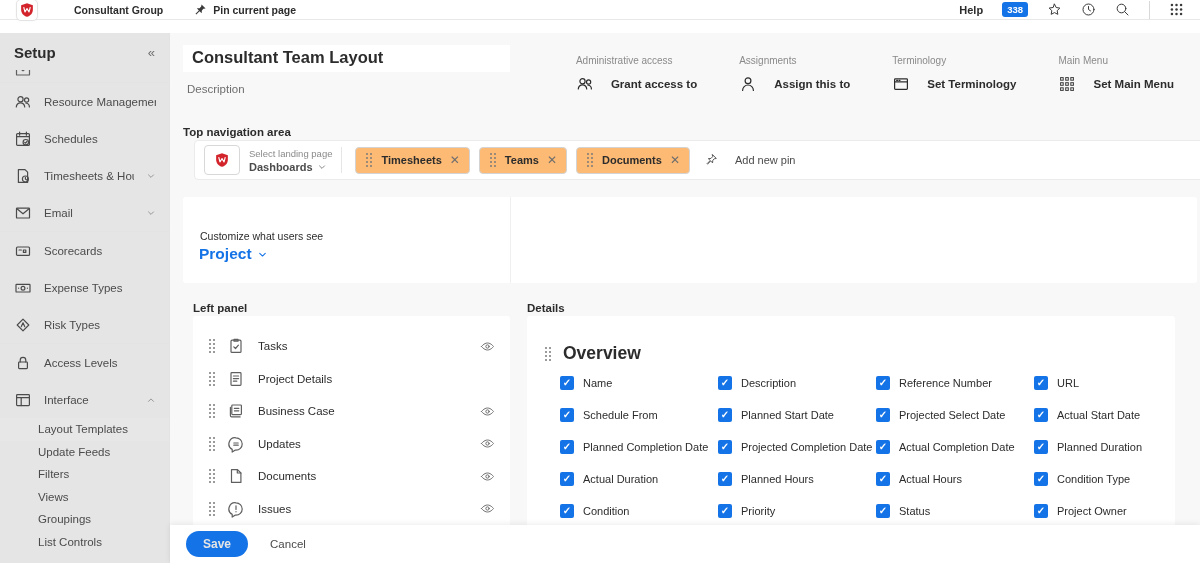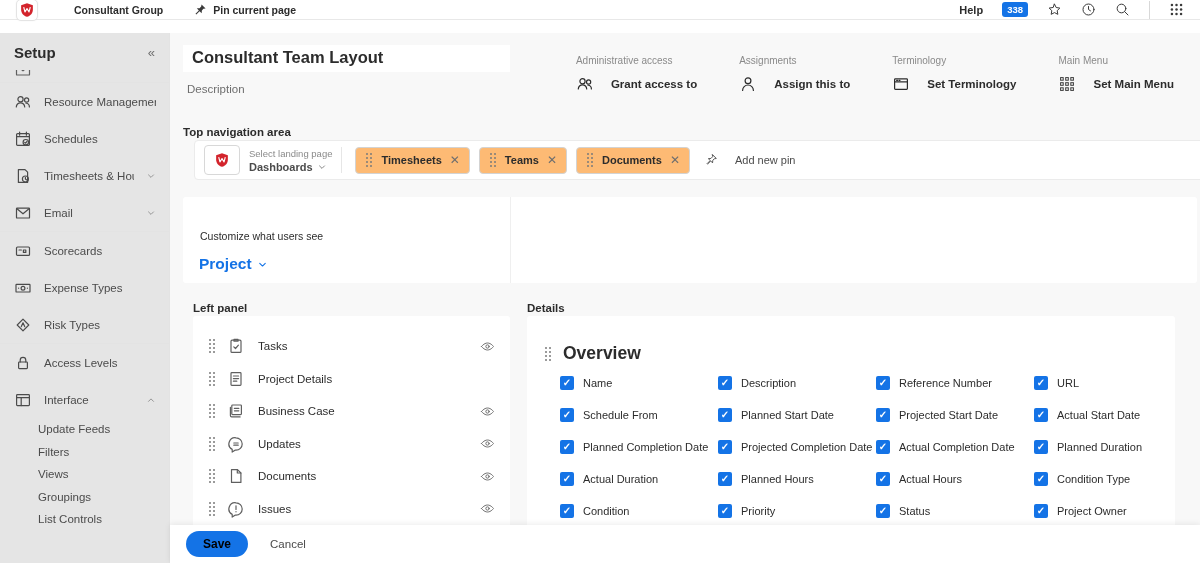--- a/index.html
+++ b/index.html
@@ -48,21 +48,21 @@
 .landing-value{font-size:11px;color:#4b4b4b;display:flex;align-items:center;gap:4px;font-weight:bold}
 .topnav-sep{width:1px;height:26px;background:#e6e6e6;margin:0 13px 0 9px}
 .chip{display:flex;align-items:center;gap:8px;border:1px solid #d3d3d3;border-radius:4px;height:27px;padding:0 9px;margin-right:9px;background:#fdba74;cursor:grab}
 .chip .lbl{font-size:11px;font-weight:bold;color:#2c2c2c}
 .chip .x{color:#6e6e6e;font-size:12px;cursor:pointer;line-height:1}
 .addpin{display:flex;align-items:center;gap:17px;font-size:11px;color:#4b4b4b;margin-left:5px;cursor:pointer}
 
 .customize-card{position:absolute;left:13px;top:164px;width:1014px;height:86px;background:#fff;border-radius:3px}
 .customize-divider{position:absolute;left:327px;top:0;bottom:0;width:1px;background:#efefef}
 .customize-label{position:absolute;left:17px;top:33px;font-size:10.5px;color:#2c2c2c}
-.customize-value{position:absolute;left:16px;top:58px;font-size:15.5px;font-weight:bold;color:#1473e6;display:flex;align-items:center;gap:5px;cursor:pointer}
+.customize-value{position:absolute;left:16px;top:48px;font-size:15.5px;font-weight:bold;color:#1473e6;display:flex;align-items:center;gap:5px;cursor:pointer}
 .customize-value .chev{color:#1473e6}
 
 .leftpanel-label{position:absolute;left:23px;top:269px}
 .leftpanel-card{position:absolute;left:23px;top:283px;width:317px;height:247px;background:#fff;border-radius:3px;padding-top:14px;overflow:hidden}
 .lp-row{display:flex;align-items:center;height:32.5px;padding:0 15px}
 .lp-row .drag{margin-right:11px;cursor:grab;color:#7a7a7a}
 .lp-row .ic{margin-right:13px;color:#5f5f5f}
 .lp-row .lbl{flex:1;font-size:11.5px;color:#2c2c2c}
 .lp-row .eye{color:#6e6e6e;cursor:pointer}
 
@@ -70,21 +70,21 @@
 .details-card{position:absolute;left:357px;top:283px;width:648px;height:247px;background:#fff;border-radius:3px;overflow:hidden}
 .overview-head{position:absolute;left:17px;top:27px;display:flex;align-items:center;gap:11px}
 .overview-head .drag{cursor:grab;color:#7a7a7a}
 .overview-title{font-size:17.5px;font-weight:bold;color:#2c2c2c}
 .fields-grid{position:absolute;left:33px;top:60px;display:grid;grid-template-columns:158px 158px 158px 158px;row-gap:18px}
 .field{display:flex;align-items:center;gap:9px;font-size:11px;color:#2c2c2c;height:14px;cursor:pointer}
 .checkbox{width:14px;height:14px;min-width:14px;background:#1473e6;border-radius:2px;color:#fff;font-size:10px;line-height:14px;text-align:center;font-weight:bold}
 
 
 .footer{position:absolute;left:170px;right:0;bottom:0;height:38px;background:#fff;box-shadow:0 -1px 6px rgba(0,0,0,.08);display:flex;align-items:center;padding-left:16px;gap:22px;z-index:8}
-.save-btn{background:#1473e6;color:#000000;font-size:12px;font-weight:bold;border:none;border-radius:14px;padding:6px 17px;cursor:pointer;font-family:inherit}
+.save-btn{background:#1473e6;color:#e5e5e5;font-size:12px;font-weight:bold;border:none;border-radius:14px;padding:6px 17px;cursor:pointer;font-family:inherit}
 .cancel-btn{font-size:11.5px;color:#4b4b4b;background:none;border:none;cursor:pointer;font-family:inherit}
 </style>
 </head>
 <body>
 
 <div class="topbar">
   <div class="logo-box">
       <span>
         <svg width="16" height="16" viewBox="0 0 18 18">
           <path d="M9 1.3l6.6 2.3v5c0 3.7-2.6 6.8-6.6 8-4-1.2-6.6-4.3-6.6-8v-5z" fill="#d3242c"></path>
@@ -248,20 +248,21 @@
         </span>
         <span class="lbl">Interface</span>
         <span class="chev">
           <svg width="10" height="10" viewBox="0 0 18 18" fill="none" stroke="currentColor" stroke-width="1.2" stroke-linecap="round" stroke-linejoin="round">
             <path d="M4.5 11.5L9 7l4.5 4.5"></path>
           </svg>
         </span>
       </div>
     </div>
   <div id="sidebar-sublist">
+      <div class="sub-item selected">Layout Templates</div>
       <div class="sub-item">Update Feeds</div>
       <div class="sub-item">Filters</div>
       <div class="sub-item">Views</div>
       <div class="sub-item">Groupings</div>
       <div class="sub-item">List Controls</div>
     </div>
 </div>
 
 <div class="main">
 
@@ -620,21 +621,21 @@
         <label class="field">
           <span class="checkbox">✓</span>
           <span>Schedule From</span>
         </label>
         <label class="field">
           <span class="checkbox">✓</span>
           <span>Planned Start Date</span>
         </label>
         <label class="field">
           <span class="checkbox">✓</span>
-          <span>Projected Start Date</span>
+          <span>Projected Select Date</span>
         </label>
         <label class="field">
           <span class="checkbox">✓</span>
           <span>Actual Start Date</span>
         </label>
         <label class="field">
           <span class="checkbox">✓</span>
           <span>Planned Completion Date</span>
         </label>
         <label class="field">

